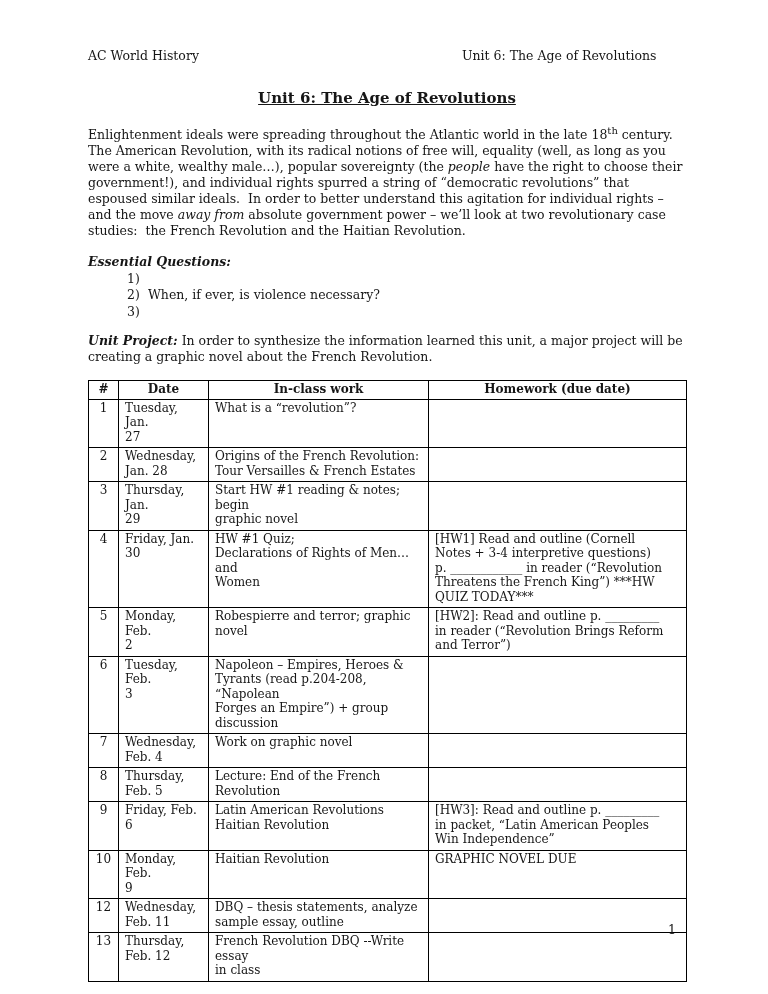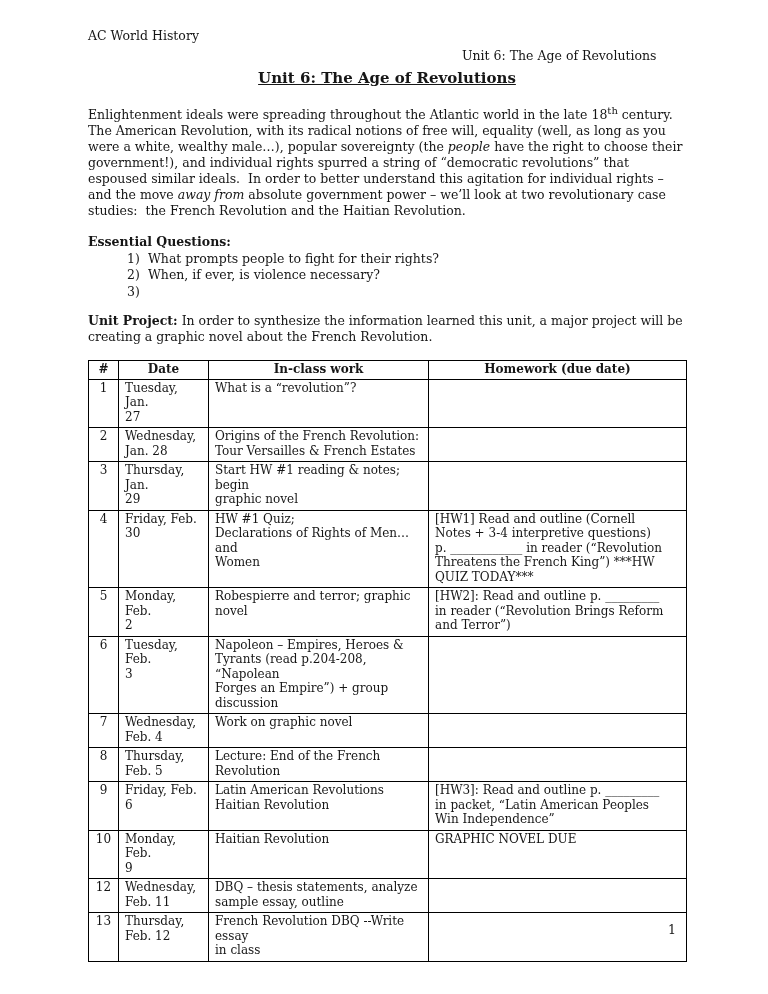--- a/index.html
+++ b/index.html
@@ -8,30 +8,30 @@
   .page {
     position: relative;
     width: 768px;
     height: 994px;
     margin: 0 auto;
     background: #ffffff;
     overflow: hidden;
   }
   .content { position: absolute; left: 88px; top: 0; width: 598px; }
 
-  .doc-header { position: relative; padding-top: 28px; font-size: 12.5px; line-height: 15px; }
+  .doc-header { position: relative; padding-top: 48px; font-size: 12.5px; line-height: 15px; }
   .doc-header .hdr-right { position: absolute; left: 374px; top: 48px; white-space: nowrap; }
 
   .title-row { margin-top: 26px; text-align: center; font-size: 15px; font-weight: bold; }
   .title-text { text-decoration: underline; }
 
   .para { margin-top: 20px; font-size: 12.5px; line-height: 16px; white-space: pre-wrap; }
   .para sup { font-size: 10px; vertical-align: super; line-height: 0; }
   .it { font-style: italic; text-align: center; }
-  .bi { font-weight: bold; }
+  .bi { font-weight: bold; font-style: italic; }
 
   .eq-block { margin-top: 15px; font-size: 12.5px; line-height: 16.5px; }
   .eq-list .eq-item { display: flex; margin-left: 39px; }
   .eq-num { flex: 0 0 21px; }
 
   .project { margin-top: 13px; font-size: 12.5px; line-height: 16px; white-space: pre-wrap; }
 
   table.schedule {
     margin-top: 15px;
     width: 598px;
@@ -66,21 +66,20 @@
     </div>
 
     <p class="para"><span>Enlightenment ideals were spreading throughout the Atlantic world in the late 18</span><sup>th</sup><span> century.  The American Revolution, with its radical notions of free will, equality (well, as long as you were a white, wealthy male…), popular sovereignty (the </span><span class="it">people</span><span> have the right to choose their government!), and individual rights spurred a string of “democratic revolutions” that espoused similar ideals.  In order to better understand this agitation for individual rights – and the move </span><span class="it">away from</span><span> absolute government power – we’ll look at two revolutionary case studies:  the French Revolution and the Haitian Revolution.</span></p>
 
     <div class="eq-block">
       <div class="bi">Essential Questions:</div>
       <div class="eq-list">
 
           <div class="eq-item">
             <span class="eq-num">1)</span>
-            <span class="eq-text">What prompts people to fight for their rights?</span>
           </div>
 
           <div class="eq-item">
             <span class="eq-num">2)</span>
             <span class="eq-text">When, if ever, is violence necessary?</span>
           </div>
 
           <div class="eq-item">
             <span class="eq-num">3)</span>
           </div>
@@ -127,21 +126,21 @@
             <td class="c-num">3</td>
             <td class="c-date">Thursday, Jan.
 29</td>
             <td class="c-work">Start HW #1 reading &amp; notes; begin
 graphic novel</td>
             <td class="c-hw"></td>
           </tr>
 
           <tr>
             <td class="c-num">4</td>
-            <td class="c-date">Friday, Feb.
+            <td class="c-date">Friday, Jan.
 30</td>
             <td class="c-work">HW #1 Quiz;
 Declarations of Rights of Men… and
 Women</td>
             <td class="c-hw">[HW1] Read and outline (Cornell
 Notes + 3-4 interpretive questions)
 p. ____________ in reader (“Revolution
 Threatens the French King”) ***HW
 QUIZ TODAY***</td>
           </tr>

